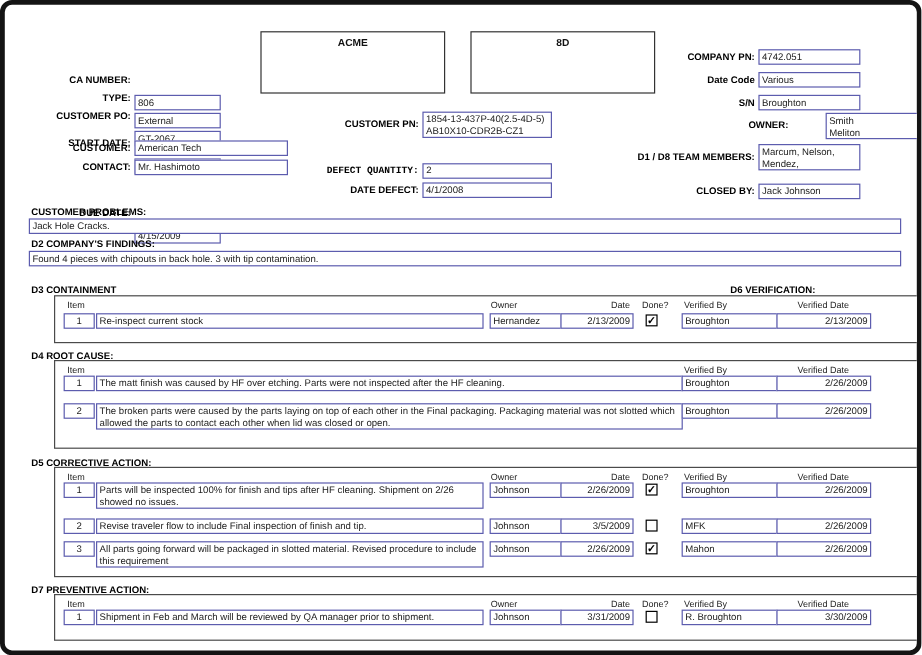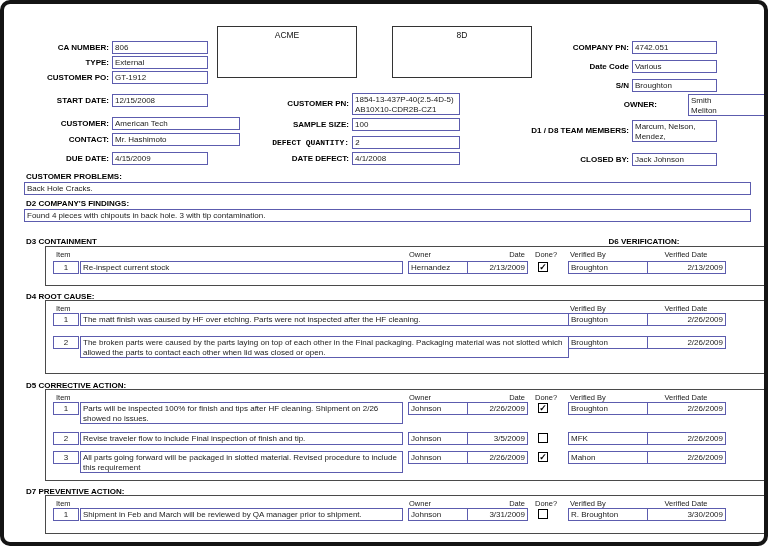--- a/index.html
+++ b/index.html
@@ -9,26 +9,26 @@
     font-family:"Liberation Sans",sans-serif;overflow:hidden;
   }
   .lbl{font-weight:bold;font-size:8px;color:#000;display:inline-block;text-align:right;line-height:12px;}
   .field{
     display:inline-block;box-sizing:border-box;border:1px solid #5c5cae;background:#fff;
     font-size:8px;color:#222;line-height:10px;padding:1px 2px;height:13px;overflow:hidden;
   }
   .hrow{position:absolute;display:flex;align-items:center;}
   .hrow .lbl{margin-right:3px;}
   .w105{width:105px;} .w90{width:90px;} .w120{width:120px;}
-  .f78{width:96px;} .f128{width:128px;} .f108{width:108px;} .f85{width:85px;}
+  .f78{width:72px;margin-top:38px;} .f128{width:128px;} .f108{width:108px;} .f85{width:85px;}
   .h2line{height:22px;line-height:10px;white-space:pre-line;}
   .brkall{word-break:break-all;white-space:normal;}
   .logo-box{
-    position:absolute;top:22px;width:140px;height:52px;box-sizing:border-box;
-    border:1px solid #333;text-align:center;font-weight:normal;font-size:8.5px;padding-top:3px;color:#111;
+    position:absolute;top:22px;width:154px;height:52px;box-sizing:border-box;
+    border:1px solid #333;text-align:center;font-weight:bold;font-size:8.5px;padding-top:3px;color:#111;
   }
   .full-label{position:absolute;left:22px;font-weight:bold;font-size:8px;color:#000;}
   .full-field{position:absolute;left:20px;width:727px;}
   .sec-title{position:absolute;left:22px;font-weight:bold;font-size:8px;color:#000;}
   .side-title{position:absolute;left:560px;width:160px;text-align:center;font-weight:bold;font-size:8px;color:#000;}
   .sec{position:absolute;left:21px;width:730px;box-sizing:border-box;border:1px solid #4a4a4a;background:#fff;margin-left:20px;}
   .col-h{position:absolute;top:3px;font-size:7.5px;color:#222;line-height:9px;}
   .h-item{left:10px;} .h-owner{left:363px;} .h-date{left:421px;width:58px;text-align:right;}
   .h-done{left:489px;} .h-vby{left:524px;} .h-vdate{left:601px;width:78px;text-align:center;}
   .srow{position:absolute;left:0;width:100%;}
@@ -61,21 +61,21 @@
   <div class="hrow" style="top:37px;">
     <span class="lbl w105">CA NUMBER:</span>
     <span class="field f78">806</span>
   </div>
   <div class="hrow" style="top:52px;">
     <span class="lbl w105">TYPE:</span>
     <span class="field f78">External</span>
   </div>
   <div class="hrow" style="top:67px;">
     <span class="lbl w105">CUSTOMER PO:</span>
-    <span class="field f78">GT-1912</span>
+    <span class="field f78">GT-2067</span>
   </div>
   <div class="hrow" style="top:90px;">
     <span class="lbl w105">START DATE:</span>
     <span class="field f78">12/15/2008</span>
   </div>
   <div class="hrow" style="top:113px;">
     <span class="lbl w105">CUSTOMER:</span>
     <span class="field f128">American Tech</span>
   </div>
   <div class="hrow" style="top:129px;">
@@ -83,24 +83,20 @@
     <span class="field f128">Mr. Hashimoto</span>
   </div>
   <div class="hrow" style="top:148px;">
     <span class="lbl w105">DUE DATE:</span>
     <span class="field f78">4/15/2009</span>
   </div>
 
   <div class="hrow" style="top:89px;left:255px;">
     <span class="lbl w90">CUSTOMER PN:</span>
     <span class="field f108 h2line brkall">1854-13-437P-40(2.5-4D-5)AB10X10-CDR2B-CZ1</span>
-  </div>
-  <div class="hrow" style="top:114px;left:255px;">
-    <span class="lbl w90">SAMPLE SIZE:</span>
-    <span class="field f108">100</span>
   </div>
   <div class="hrow" style="top:132px;left:255px;font-family:Liberation Mono, monospace;">
     <span class="lbl w90">DEFECT QUANTITY:</span>
     <span class="field f108">2</span>
   </div>
   <div class="hrow" style="top:148px;left:255px;">
     <span class="lbl w90">DATE DEFECT:</span>
     <span class="field f108">4/1/2008</span>
   </div>
 
@@ -125,21 +121,21 @@
     <span class="lbl w120">D1 / D8 TEAM MEMBERS:</span>
     <span class="field f85 h2line">Marcum, Nelson, Mendez,
 Meliton</span>
   </div>
   <div class="hrow" style="top:149px;left:505px;">
     <span class="lbl w120">CLOSED BY:</span>
     <span class="field f85">Jack Johnson</span>
   </div>
 
   <div class="full-label" style="top:168px;">CUSTOMER PROBLEMS:</div>
-  <div class="field full-field" style="top:178px;">Back Hole Cracks.</div>
+  <div class="field full-field" style="top:178px;">Jack Hole Cracks.</div>
 
   <div class="full-label" style="top:195px;">D2 COMPANY'S FINDINGS:</div>
   <div class="field full-field" style="top:205px;">Found 4 pieces with chipouts in back hole. 3 with tip contamination.</div>
 
   <div class="sec-title" style="top:233px;">D3 CONTAINMENT</div>
   <div class="side-title" style="top:233px;">D6  VERIFICATION:</div>
   <div class="sec" style="top:242px;height:40px;">
     <span class="col-h h-item">Item</span>
     <span class="col-h h-owner">Owner</span>
     <span class="col-h h-date">Date</span>

